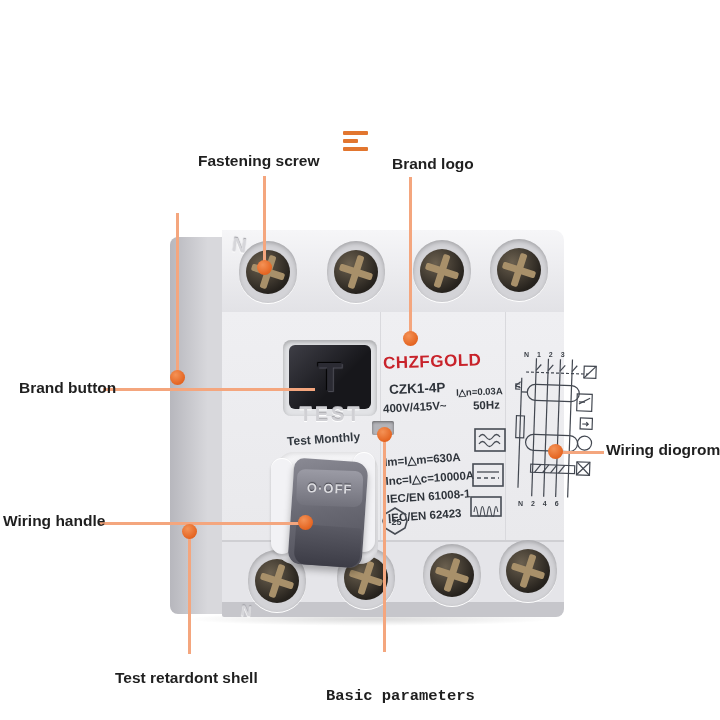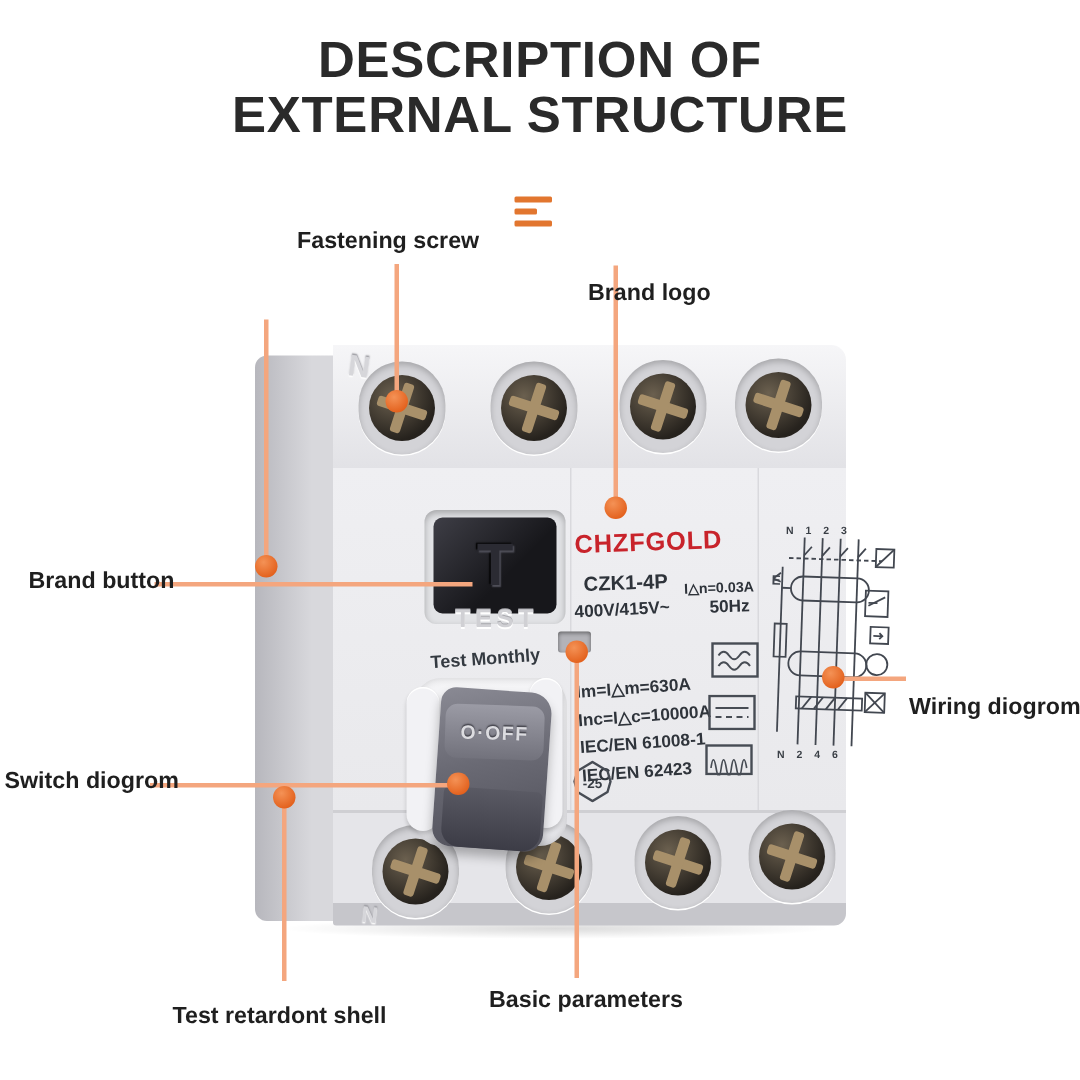--- a/index.html
+++ b/index.html
@@ -52,21 +52,21 @@
 
   
   .bezel{left:283px;top:340px;width:94px;height:76px;background:#e2e3e6;border-radius:8px;z-index:3;
          box-shadow:inset 0 2px 5px rgba(0,0,0,.28);}
   .tbtn{left:289px;top:345px;width:82px;height:64px;border-radius:6px;z-index:4;
         background:linear-gradient(135deg,#3e3e46,#17171b 60%);
         display:flex;align-items:center;justify-content:center;
         font-weight:700;font-size:40px;color:#2b2b33;
         text-shadow:1px 1px 1px #50505a,-1px -1px 1px #000;}
   .tcap{left:295px;top:403px;width:72px;text-align:center;z-index:4;
-        font-weight:700;font-size:17px;letter-spacing:3px;color:#d0d0d4;
+        font-weight:700;font-size:20px;letter-spacing:3px;color:#d0d0d4;
         text-shadow:0 1px 0 #ffffff,0 -1px 0 #a8a8ad;}
 
   
   .brand{left:383px;top:352px;font-weight:700;font-size:17px;letter-spacing:.5px;color:#c8232b;
          transform:rotate(-2deg);z-index:4;}
   .model{left:389px;top:381px;font-weight:700;font-size:13.5px;color:#2e333a;transform:rotate(-2deg);z-index:4;}
   .sens{left:456px;top:386px;font-weight:700;font-size:9.5px;color:#2e333a;transform:rotate(-2deg);z-index:4;}
   .volt{left:383px;top:401px;font-weight:700;font-size:11.5px;color:#2e333a;transform:rotate(-3deg);z-index:4;}
   .freq{left:473px;top:399px;font-weight:700;font-size:11.5px;color:#2e333a;transform:rotate(-2deg);z-index:4;}
   .tnote{left:287px;top:432px;font-weight:700;font-size:12px;color:#343a41;transform:rotate(-4deg);z-index:4;}
@@ -93,24 +93,20 @@
   .h-face span{font-weight:700;font-size:13px;letter-spacing:1px;color:#dcdce0;
                text-shadow:0 -1px 1px #3f3f47;}
   .h-tip{position:absolute;left:6px;bottom:0;right:2px;height:40px;border-radius:4px 4px 12px 12px;
          background:linear-gradient(#5a5a64,#3c3c46);}
 </style>
 </head>
 <body>
 
 <div class="stage">
 
-  <div class="title">
-    <div>DESCRIPTION OF</div>
-    <div>EXTERNAL STRUCTURE</div>
-  </div>
 
   <div>
     <div class="bar" style="left:343px;top:131px;width:25px;"></div>
     <div class="bar" style="left:343px;top:139px;width:15px;"></div>
     <div class="bar" style="left:343px;top:147px;width:25px;"></div>
   </div>
 
   <div class="abs b b-shadow"></div>
   <div class="abs b b-side"></div>
   <div class="abs din-tab" style="top:243px;"></div>
@@ -282,20 +278,20 @@
 
   <div class="dot" style="left:257px;top:260px;"></div>
   <div class="dot" style="left:403px;top:331px;"></div>
   <div class="dot" style="left:170px;top:370px;"></div>
   <div class="dot" style="left:548px;top:444px;"></div>
   <div class="dot" style="left:298px;top:515px;"></div>
   <div class="dot" style="left:182px;top:524px;"></div>
   <div class="dot" style="left:377px;top:427px;"></div>
 
   <div class="callout" style="left:198px;top:152px;">Fastening screw</div>
-  <div class="callout" style="left:392px;top:155px;margin-top:32px;">Brand logo</div>
+  <div class="callout" style="left:392px;top:155px;">Brand logo</div>
   <div class="callout" style="left:19px;top:379px;">Brand button</div>
-  <div class="callout" style="left:606px;top:463px;">Wiring diogrom</div>
-  <div class="callout" style="left:3px;top:512px;">Switch diogrom</div>
+  <div class="callout" style="left:606px;top:441px;">Wiring diogrom</div>
+  <div class="callout" style="left:3px;top:512px;">Wiring handle</div>
   <div class="callout" style="left:115px;top:669px;">Test retardont shell</div>
-  <div class="callout" style="left:326px;top:658px;">Basic parameters</div>
+  <div class="callout" style="left:326px;top:687px;font-family:Liberation Mono, monospace;">Basic parameters</div>
 
 </div>
 
 </body></html>

